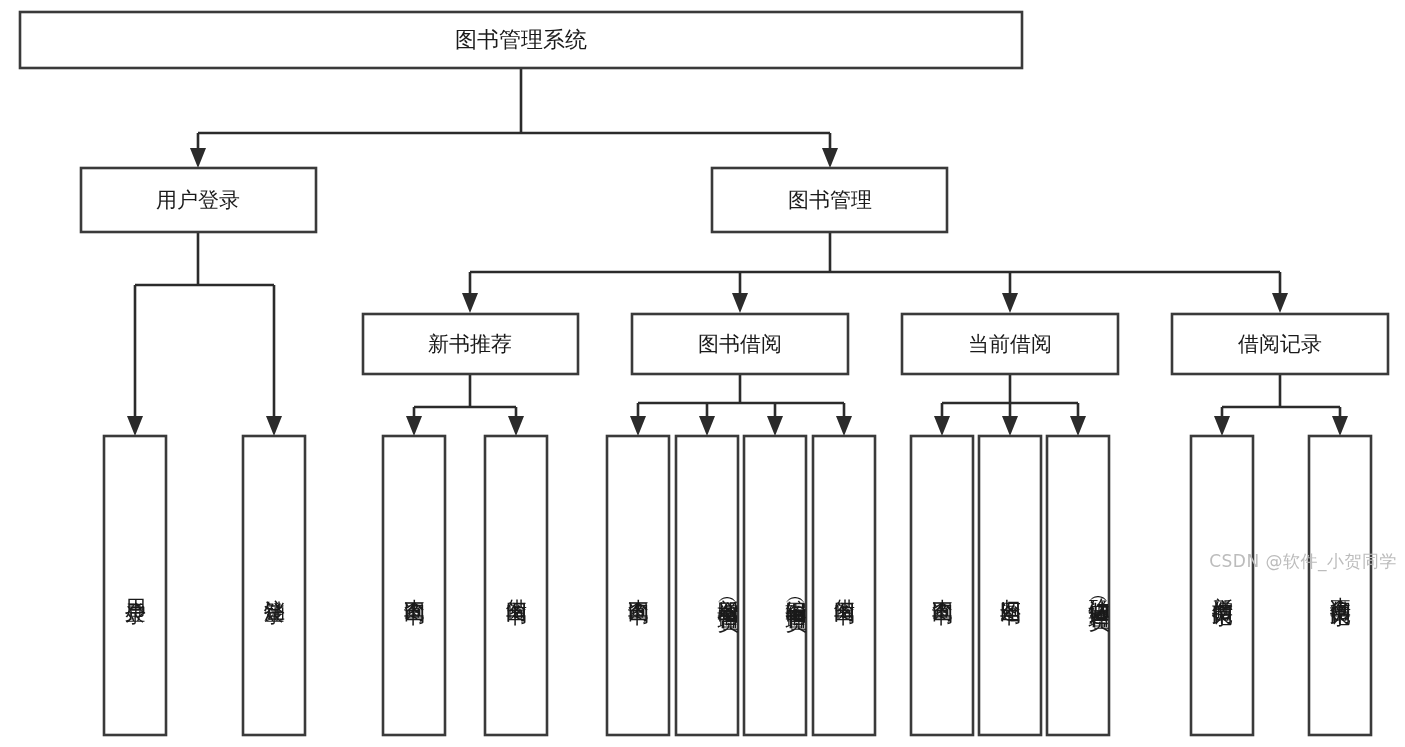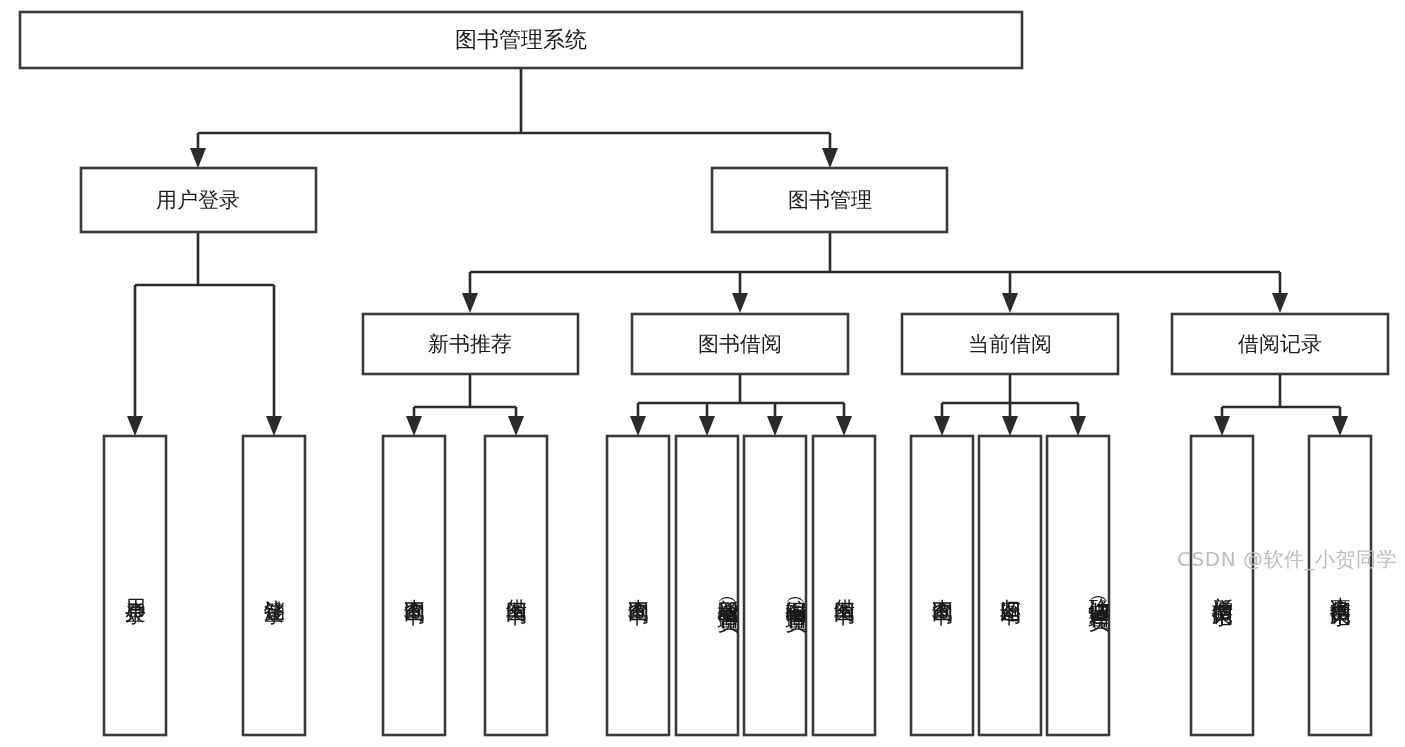--- a/index.html
+++ b/index.html
@@ -66,21 +66,21 @@
     letter-spacing: 2px;
     color: #1a1a1a;
     white-space: nowrap;
     pointer-events: none;
   }
   #watermark {
     position: absolute;
     right: 8px;
     bottom: 4px;
     font-family: "DejaVu Sans", "Liberation Sans", sans-serif;
-    font-size: 20px;
+    font-size: 17px;
     color: #bcbcbc;
     letter-spacing: 0.5px;
     white-space: nowrap;
   }
 </style>
 </head>
 <body>
 
 <div id="diagram-root">
 

